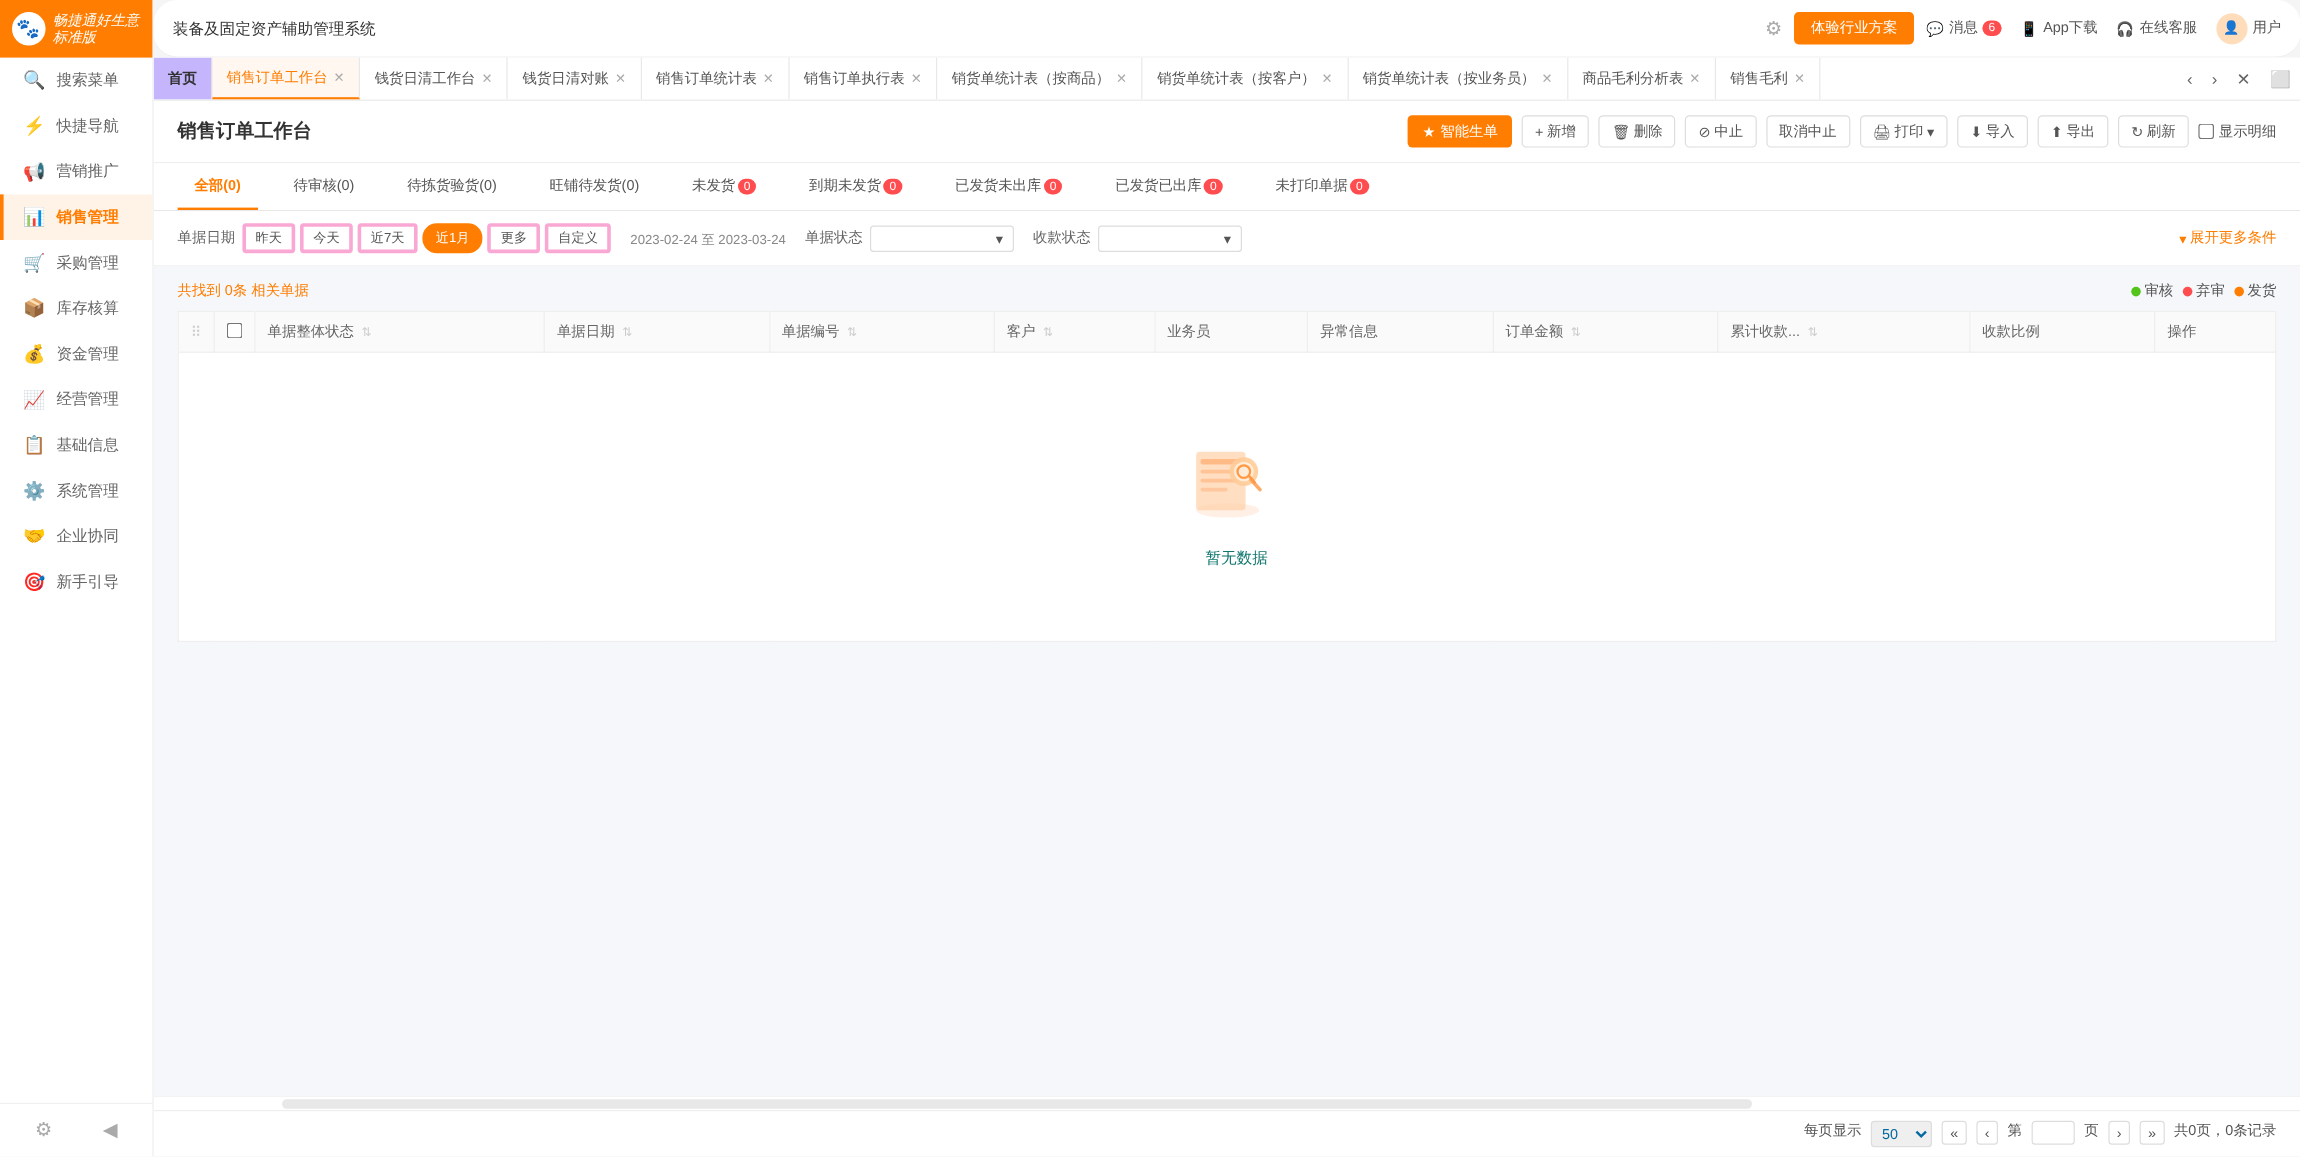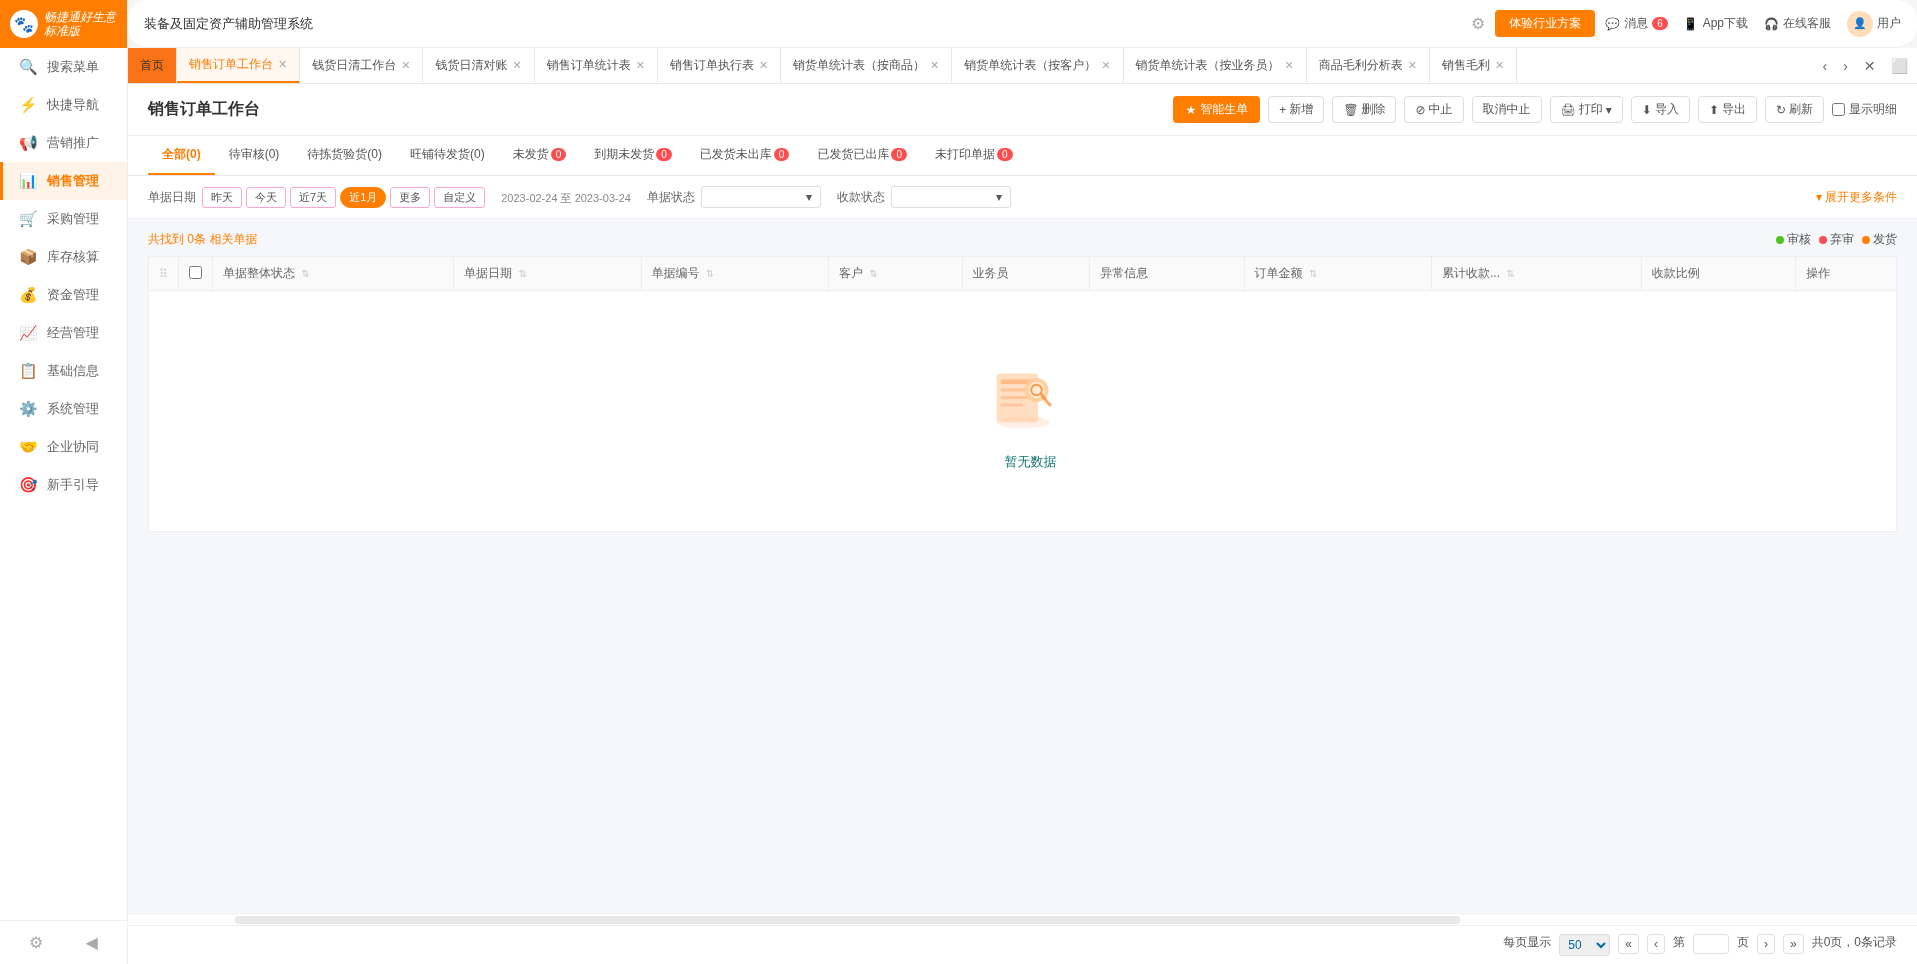--- a/index.html
+++ b/index.html
@@ -119,21 +119,21 @@
       white-space: nowrap;
       gap: 5px;
       flex-shrink: 0;
     }
     .tab-item.active {
       background: #fff7f0;
       color: #ff7d00;
       border-bottom: 2px solid #ff7d00;
     }
     .tab-item .tab-close { color: #aaa; font-size: 11px; }
-    .tab-item.home { background: #f97316; color: #333; }
+    .tab-item.home { background: #c4b5fd; color: #333; font-weight: bold; }
     .tab-nav-btns { display: flex; align-items: center; margin-left: auto; }
     .tab-nav-btns button {
       background: none; border: none; cursor: pointer; padding: 4px 8px;
       font-size: 14px; color: #666;
     }
 
     
     #content { flex: 1; overflow: auto; padding: 0; background: #f5f7fa; display: flex; flex-direction: column; }
 
     
@@ -164,21 +164,21 @@
     }
     .checkbox-label { display: flex; align-items: center; gap: 4px; font-size: 12px; color: #555; cursor: pointer; }
 
     
     .sub-tabs {
       background: #fff;
       padding: 0 20px;
       display: flex;
       align-items: center;
       border-bottom: 1px solid #e8e8e8;
-      gap: 0;
+      gap: 16px;
     }
     .sub-tab {
       padding: 10px 14px;
       font-size: 12px;
       color: #555;
       cursor: pointer;
       border-bottom: 2px solid transparent;
       white-space: nowrap;
     }
     .sub-tab.active { color: #ff7d00; border-bottom: 2px solid #ff7d00; font-weight: bold; }
@@ -194,21 +194,21 @@
       border-bottom: 1px solid #f0f0f0;
       display: flex;
       align-items: center;
       gap: 16px;
       flex-wrap: wrap;
     }
     .filter-item { display: flex; align-items: center; gap: 6px; font-size: 12px; color: #555; }
     .filter-label { color: #666; white-space: nowrap; }
     .filter-date-btns { display: flex; gap: 4px; }
     .date-btn {
-      background: none; border: 1px solid #f9a8d4; border-radius: 3px;
+      background: none; border: 3px solid #f9a8d4; border-radius: 3px;
       padding: 2px 8px; font-size: 11px; cursor: pointer; color: #555;
     }
     .date-btn.active { background: #ff7d00; color: #fff; border-color: #ff7d00; border-radius: 12px; }
     .filter-date-range { color: #888; font-size: 11px; margin-top: 2px; }
     .filter-select {
       border: 1px solid #ddd; border-radius: 3px; padding: 3px 8px;
       font-size: 12px; color: #555; cursor: pointer; background: #fff;
       display: flex; align-items: center; gap: 4px; min-width: 120px;
     }
     .expand-btn {

